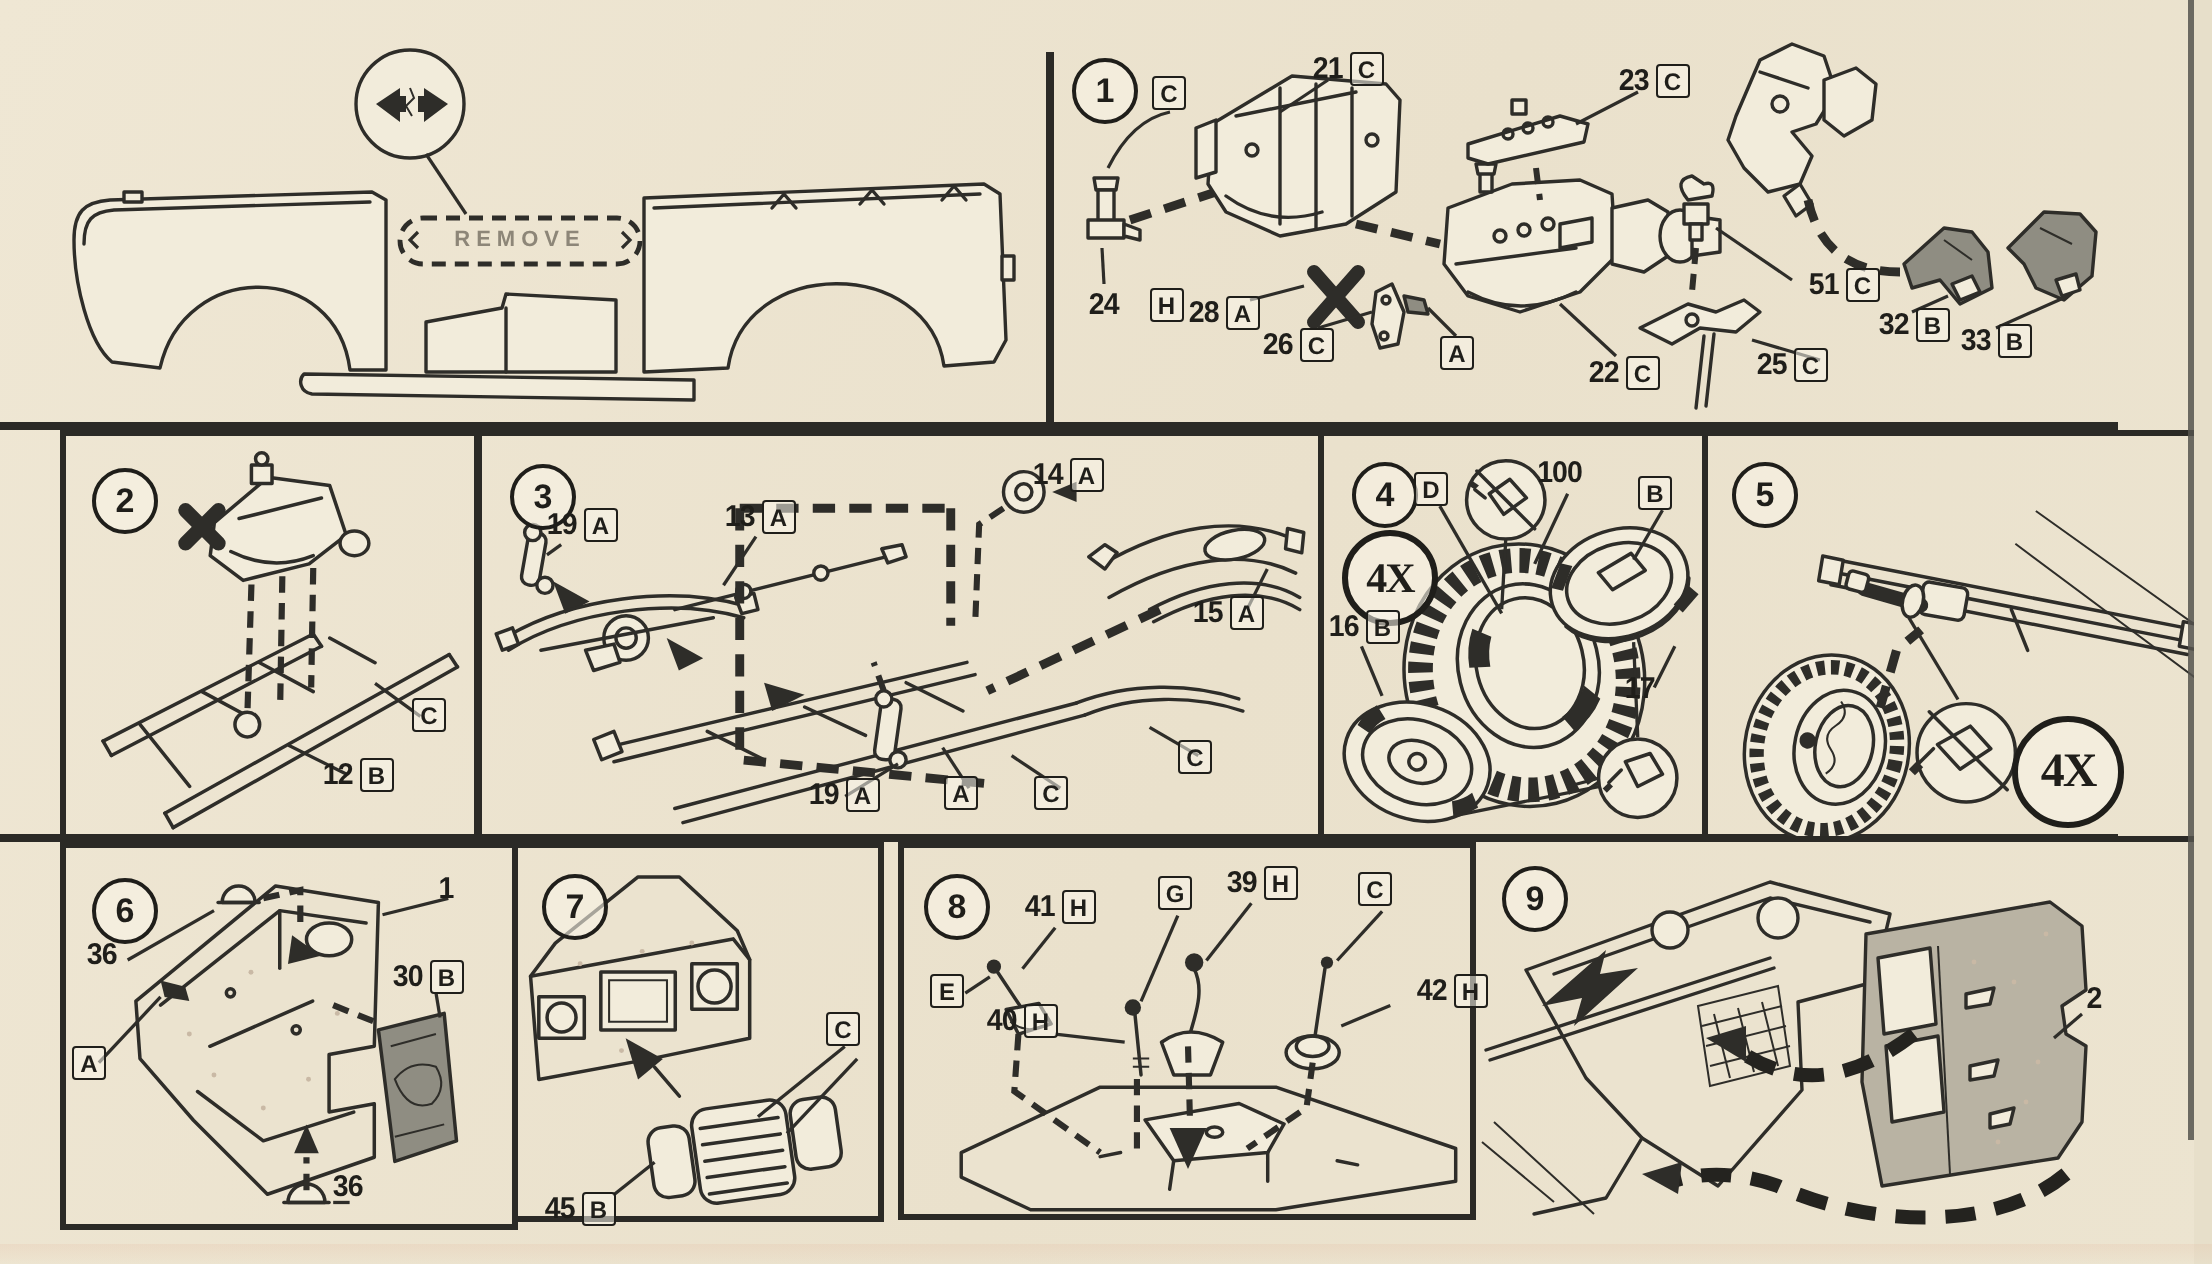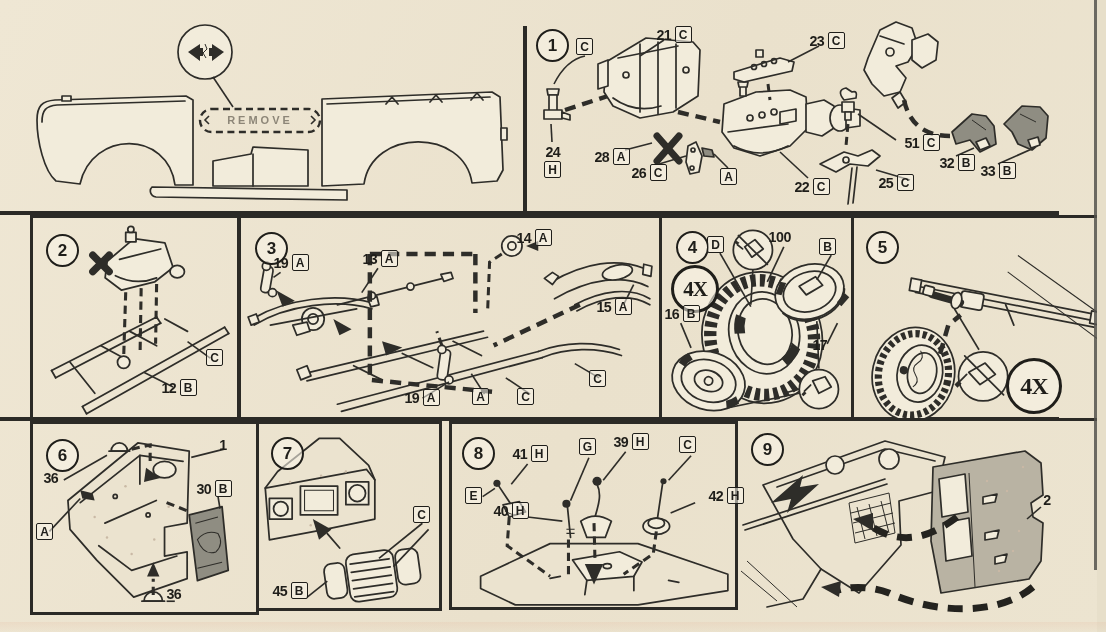--- a/index.html
+++ b/index.html
@@ -27,21 +27,21 @@
   .tread5{stroke:#2e2d29;stroke-width:7;fill:none;stroke-dasharray:4 3;}
   .xl{stroke:#2e2d29;stroke-width:7;stroke-linecap:round;fill:none;}
   .dot{fill:#c9b9a5;stroke:none;}
   
   .co{position:absolute;display:inline-flex;align-items:center;gap:3px;color:#1f1e1a;
       font-weight:bold;font-size:15px;line-height:1;white-space:nowrap;}
   .co b{font-weight:bold;letter-spacing:-.5px;transform:scaleX(.95);}
   .co i{font-style:normal;display:inline-flex;align-items:center;justify-content:center;
       width:15px;height:15px;border:1.8px solid #1f1e1a;border-radius:2px;font-size:12px;
       font-weight:bold;background:rgba(250,246,235,.55);}
-  .co.stack{flex-direction:column;gap:2px;align-items:center;}
+  .co.stack{flex-direction:row;gap:15px;align-items:center;}
   .stepnum{position:absolute;width:29px;height:29px;border:2.6px solid #1f1e1a;border-radius:50%;
       display:flex;align-items:center;justify-content:center;font-weight:bold;font-size:17px;
       color:#1f1e1a;background:rgba(248,243,230,.6);}
   .mult{position:absolute;border:3.4px solid #1f1e1a;border-radius:50%;display:flex;
       align-items:center;justify-content:center;font-weight:bold;color:#1f1e1a;
       background:rgba(248,243,230,.6);letter-spacing:-1px;font-family:Liberation Serif, serif;}
   .m4{width:42px;height:42px;font-size:21px;}
   .m5{width:50px;height:50px;font-size:24px;}
   .removetext{position:absolute;left:204px;top:114px;width:112px;text-align:center;
       font-size:11px;font-weight:bold;letter-spacing:3px;color:#8d8678;}
@@ -564,21 +564,21 @@
       <g>
         <path class="ld" d="M158,96 L116,130"></path>
           <path class="ld" d="M164,102 L130,138"></path>
         <path class="ld" d="M46,168 L66,152"></path>
       </g>
     </svg>
     <span class="stepnum" style="left:12px;top:13px">7</span>
     <span class="co" style="left:154px;top:82px">
         <i>C</i>
       </span>
-    <span class="co" style="left:13px;top:158px">
+    <span class="co" style="left:13px;top:172px">
         <b>45</b>
         <i>B</i>
       </span>
   </div>
 
   <div class="panel box" style="left:449px;top:421px;width:283px;height:183px">
     <svg class="art" viewBox="0 0 277 177">
       <g>
         <path class="s ft" d="M28,148 L96,116 L182,116 L270,146 L270,162 L182,176 L62,176 L28,160 Z"></path>
         <path class="s f" d="M118,132 L164,124 L186,134 L178,148 L132,152 Z"></path>

